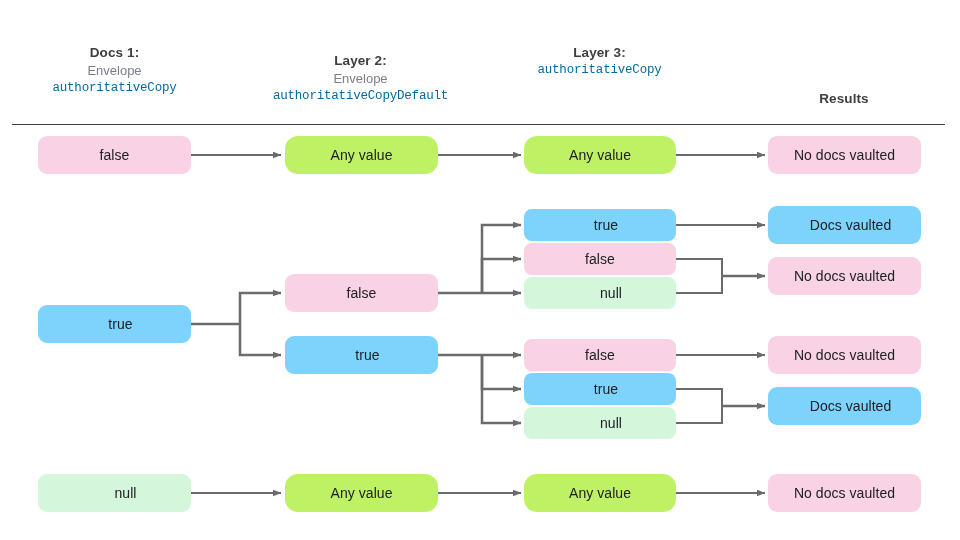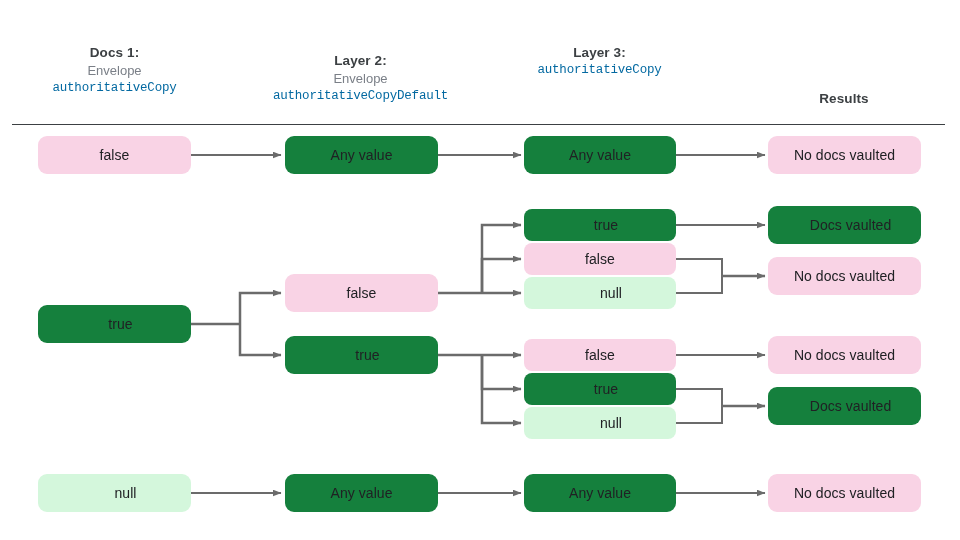--- a/index.html
+++ b/index.html
@@ -63,23 +63,23 @@
     align-items: center;
     justify-content: center;
     border-radius: 9px;
     font-size: 14px;
     color: #202124;
     letter-spacing: .05px;
     text-align: center;
   }
   .node.stack { border-radius: 8px; }
   .c-pink  { background: #f9d3e5; }
-  .c-blue  { background: #15803d; padding-left: 12px; }
+  .c-blue  { background: #7dd3fc; padding-left: 12px; }
   .c-green { background: #d4f7dc; padding-left: 22px; }
-  .c-gray  { background: #15803d; }
+  .c-gray  { background: #bef264; border-radius: 13px; }
 
   
   svg.wires {
     position: absolute;
     left: 0; top: 0;
     width: 960px; height: 540px;
     pointer-events: none;
   }
 </style>
 </head>

